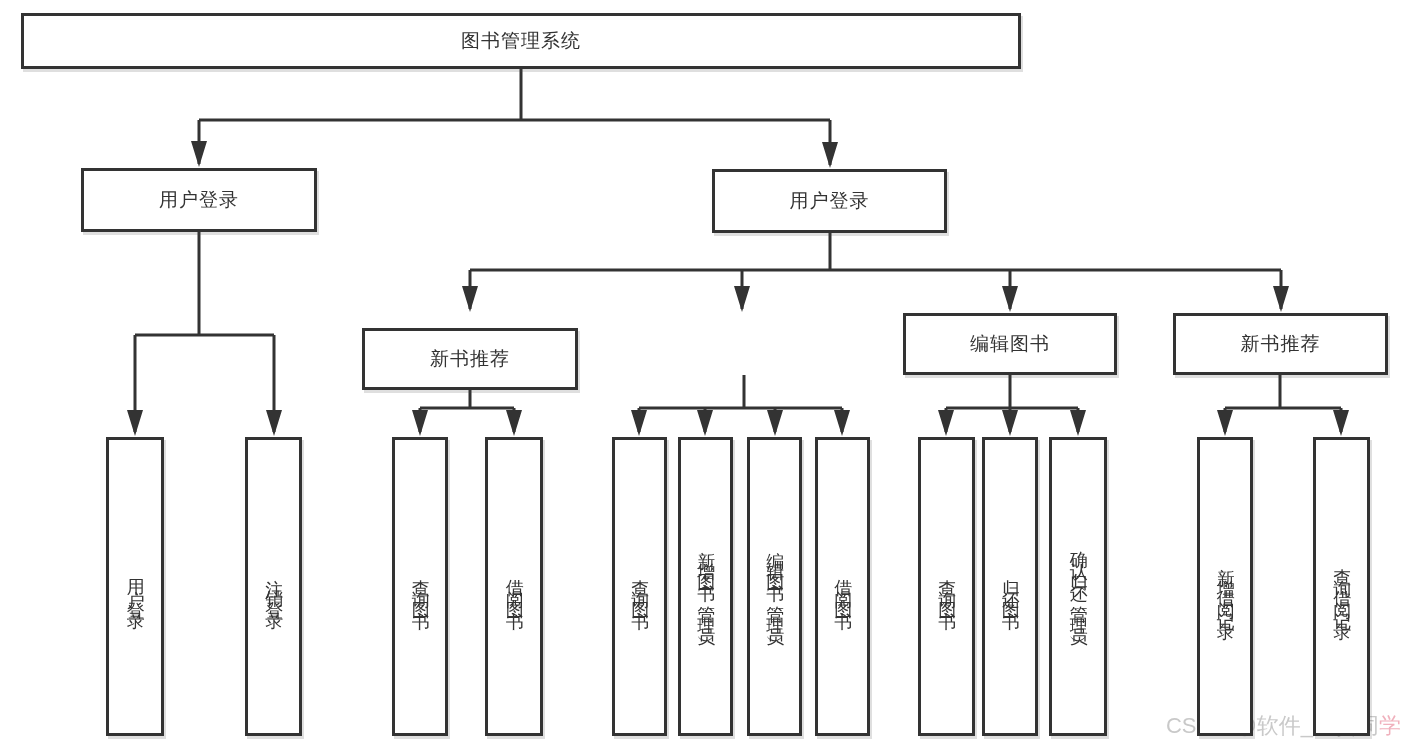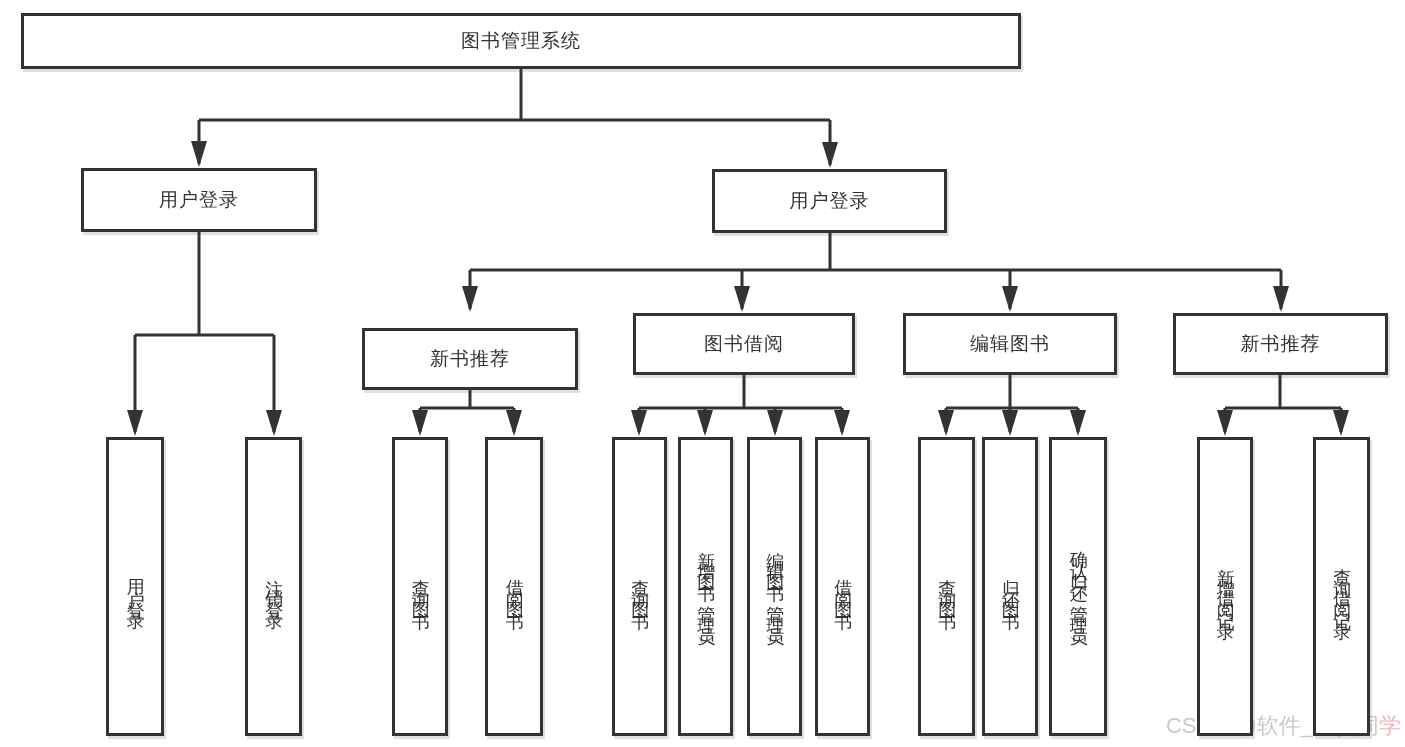--- a/index.html
+++ b/index.html
@@ -132,21 +132,20 @@
   </svg>
 
   <div class="box h" style="left:21px;top:13px;width:1000px;height:56px">图书管理系统</div>
 
   <div class="box h" style="left:81px;top:168px;width:236px;height:64px">用户登录</div>
 
   <div class="box h" style="left:712px;top:169px;width:235px;height:64px">用户登录</div>
 
   <div class="box h" style="left:362px;top:328px;width:216px;height:62px">新书推荐</div>
 
-  <div class="box h" style="left:633px;top:313px;width:222px;height:62px">图书借阅</div>
 
   <div class="box h" style="left:903px;top:313px;width:214px;height:62px">编辑图书</div>
 
   <div class="box h" style="left:1173px;top:313px;width:215px;height:62px">新书推荐</div>
 
   <div class="box v" style="left:106px;top:437px;width:58px;height:299px">
     <span class="vtext">用户登录</span>
   </div>
 
   <div class="box v" style="left:245px;top:437px;width:57px;height:299px">

